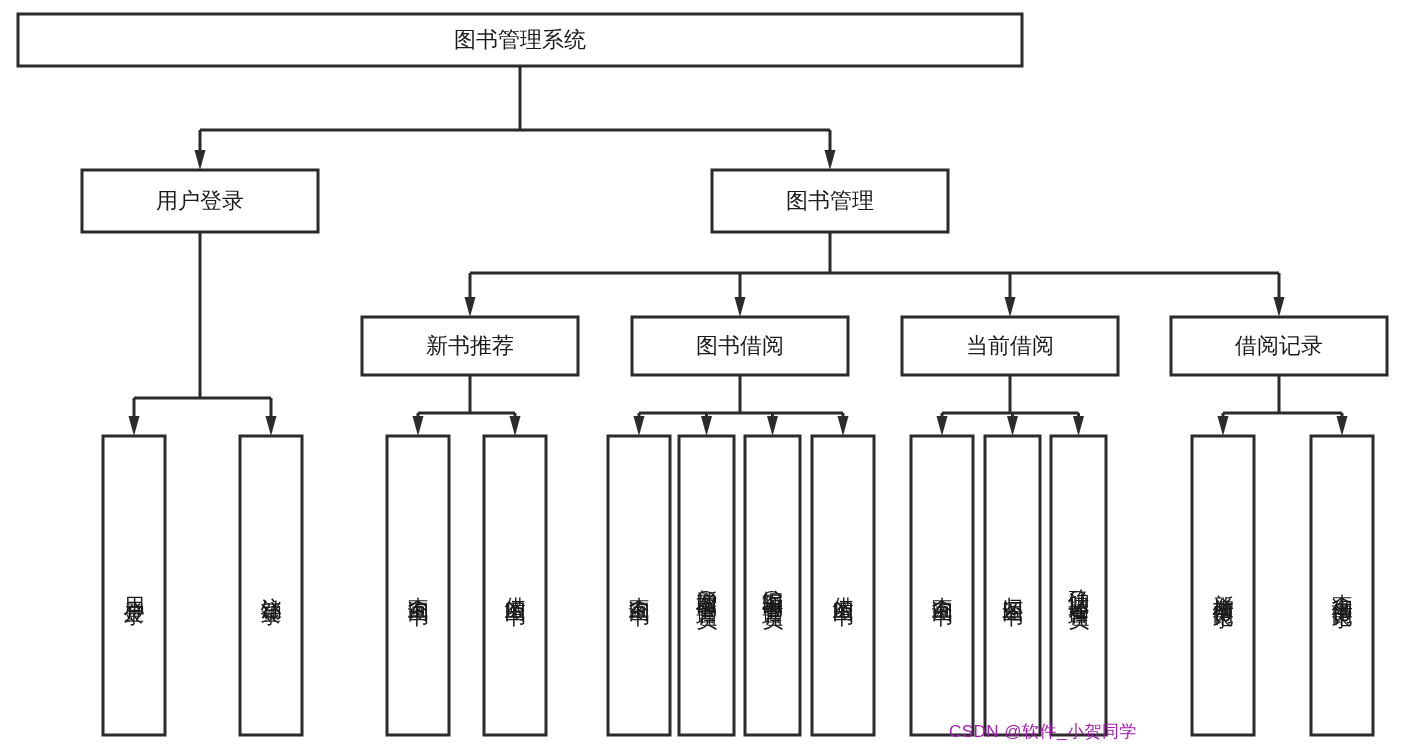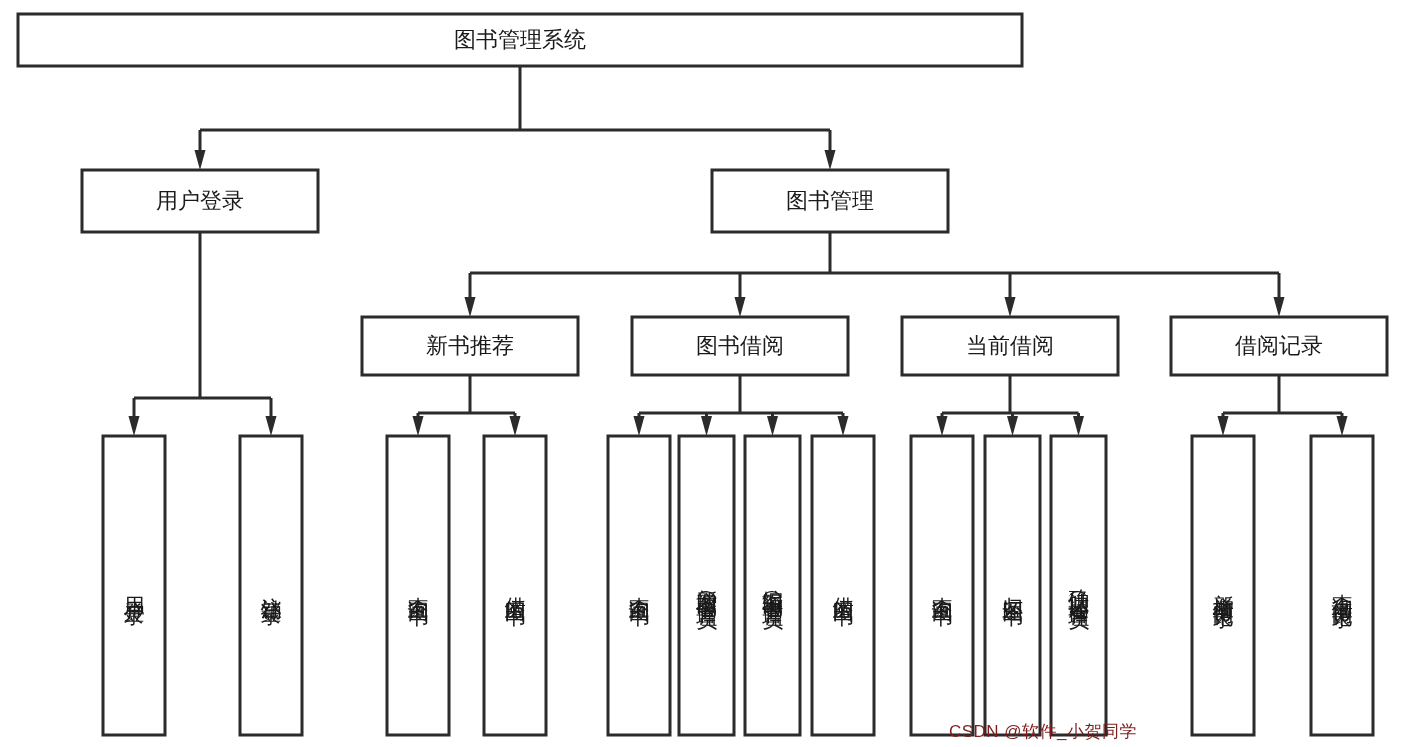--- a/index.html
+++ b/index.html
@@ -65,21 +65,21 @@
     display: flex;
     align-items: center;
     justify-content: center;
   }
   .watermark {
     position: absolute;
     right: 8px;
     bottom: 4px;
     font-family: "Liberation Sans", "DejaVu Sans", sans-serif;
     font-size: 17px;
-    color: #7f1d1d;
+    color: #a21caf;
     letter-spacing: 0.5px;
     white-space: nowrap;
   }
 </style>
 </head>
 <body>
 
 <div id="diagram-root">
 
   <svg id="tree-svg" viewBox="0 0 1405 747" xmlns="http://www.w3.org/2000/svg">

